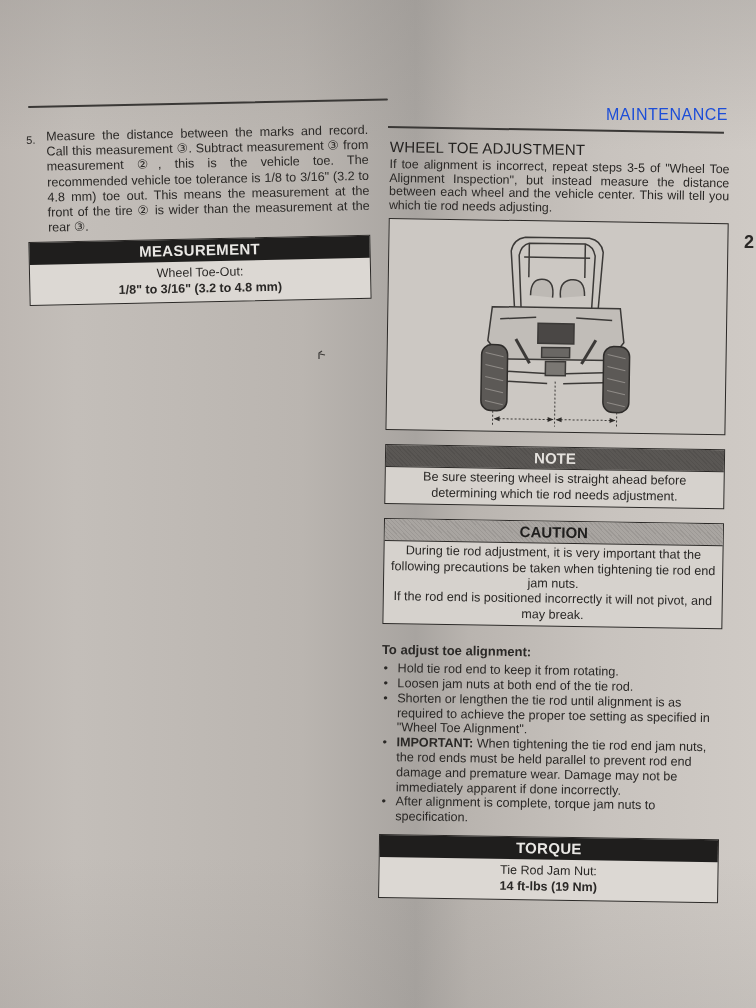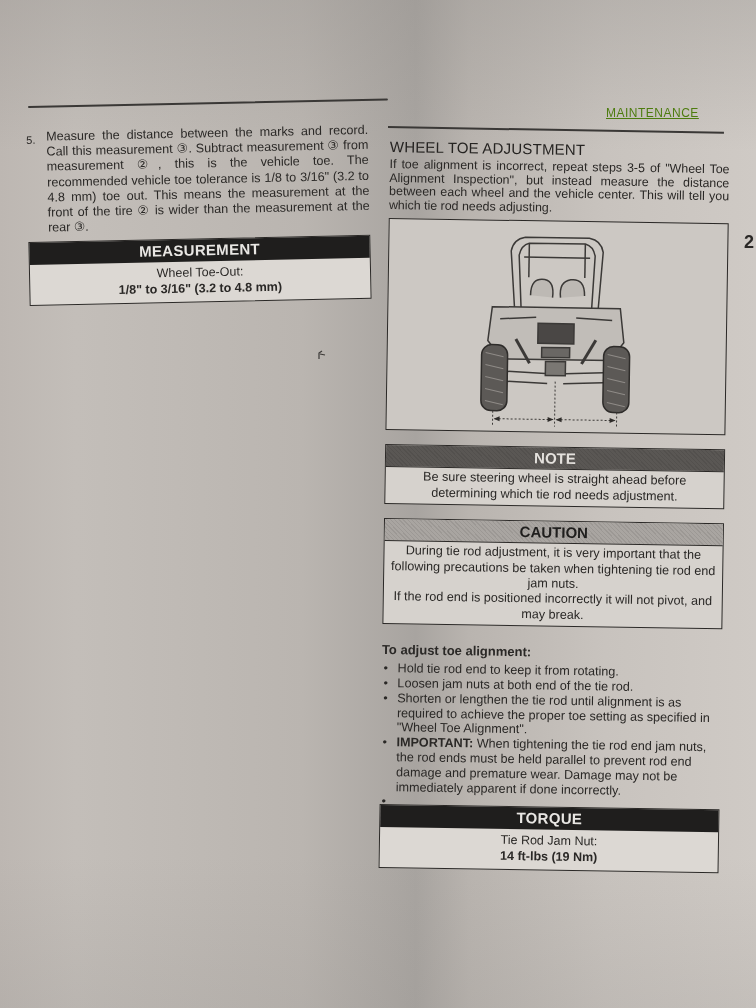--- a/index.html
+++ b/index.html
@@ -16,23 +16,22 @@
   .header-rule-left {
     position: absolute; left: 28px; top: 106px; width: 360px; height: 2px;
     background: #3a3836; transform: rotate(-1.2deg); transform-origin: left center;
     border-radius: 2px;
   }
   .header-rule-right {
     position: absolute; left: 388px; top: 126px; width: 336px; height: 2px;
     background: #3a3836; transform: rotate(1deg); transform-origin: left center;
   }
   .section-label {
-    position: absolute; left: 606px; top: 106px; font-size: 12px; letter-spacing: 0.5px;
-    color: #4d7c0f;
-    text-decoration: underline;
+    position: absolute; left: 606px; top: 106px; font-size: 16px; letter-spacing: 0.5px;
+    color: #1d4ed8;
   }
   .left-col { position: absolute; left: 26px; top: 130px; width: 342px; transform: rotate(-1.2deg); transform-origin: left top; }
   .right-col { position: absolute; left: 390px; top: 138px; width: 340px; transform: rotate(0.9deg); transform-origin: left top; }
 
   .step { display: flex; font-size: 12.6px; line-height: 15.2px; text-align: justify; }
   .step-num { width: 20px; flex: none; font-size: 11px; padding-top: 3px; }
   .step-text { flex: 1; }
 
   .spec-box { border: 1.5px solid #2a2826; background: #dcd8d3; margin-top: 6px; }
   .spec-head {
@@ -179,20 +178,21 @@
     <li>
       <span class="dot">•</span>
       <span>Shorten or lengthen the tie rod until alignment is as required to achieve the proper toe setting as specified in "Wheel Toe Alignment".</span>
     </li>
     <li>
       <span class="dot">•</span>
       <b>IMPORTANT:</b><span> When tightening the tie rod end jam nuts, the rod ends must be held parallel to prevent rod end damage and premature wear. Damage may not be immediately apparent if done incorrectly.</span>
     </li>
     <li>
       <span class="dot">•</span>
+      <span>After alignment is complete, torque jam nuts to specification.</span>
     </li>
   </ul>
 
   <div class="spec-box torque">
     <div class="spec-head">TORQUE</div>
     <div class="spec-body">
       <div>Tie Rod Jam Nut:</div>
       <div class="spec-value">14 ft-lbs (19 Nm)</div>
     </div>
   </div>

